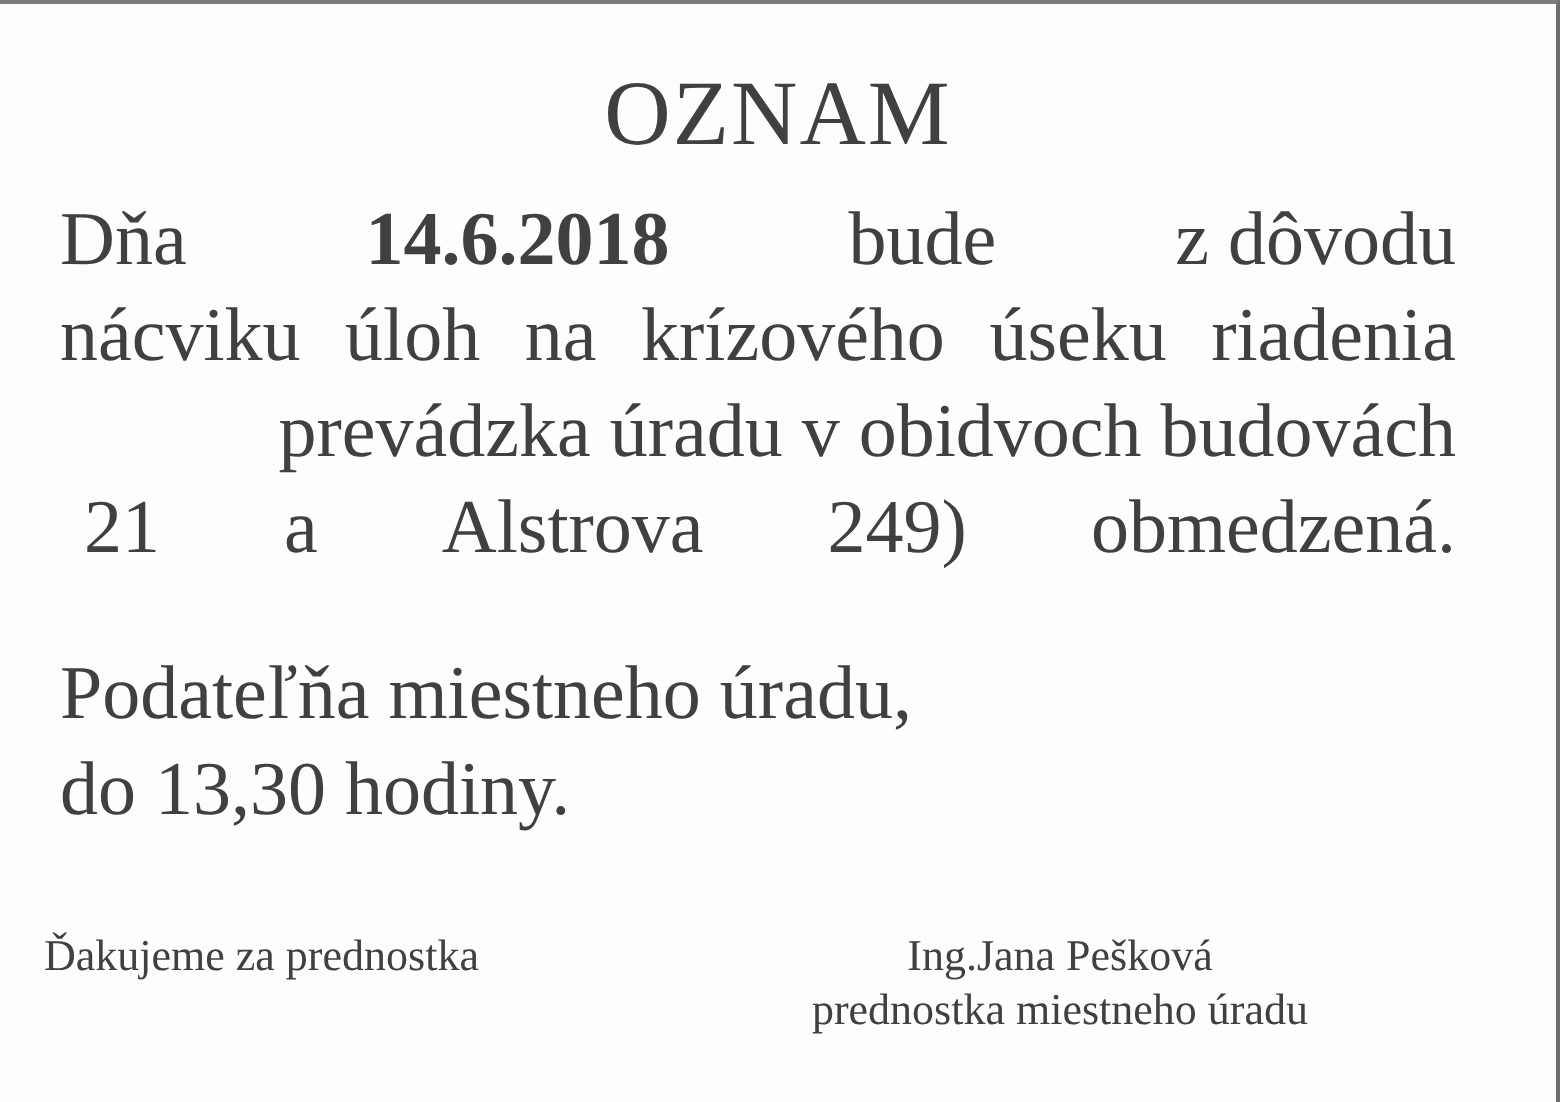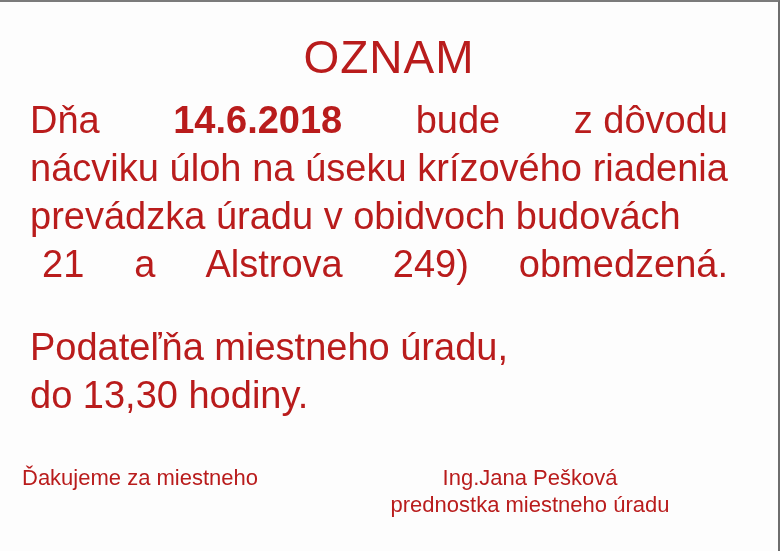--- a/index.html
+++ b/index.html
@@ -5,22 +5,22 @@
   html, body { margin: 0; padding: 0; background: #ffffff; }
   .page {
     position: relative;
     width: 780px;
     height: 551px;
     background: #fdfdfd;
     border-top: 2px solid #7b7b7b;
     border-right: 2px solid #6e6e6e;
     box-sizing: border-box;
     overflow: hidden;
-    font-family: Liberation Sans, sans-serif;
-    color: #b91c1c;
+    font-family: Liberation Serif, serif;
+    color: #404040;
   }
   .title {
     position: absolute;
     top: 30px;
     left: 0;
     width: 100%;
     text-align: center;
     font-size: 46px;
     line-height: 1.1;
     letter-spacing: 1px;
@@ -34,21 +34,21 @@
   }
   .jline {
     display: flex;
     justify-content: space-between;
     line-height: 48px;
     white-space: nowrap;
   }
   .jline.indent { padding-left: 12px; }
   .lline {
     line-height: 48px;
-    text-align: left;
+    text-align: right;
     white-space: nowrap;
   }
   .cblock {
     margin-right: 46px;
     text-align: left;
     margin-top: 35px;
   }
   .cline { line-height: 48px; white-space: nowrap; }
   .bold { font-weight: bold; }
   .footer-thanks {
@@ -79,38 +79,38 @@
     <div class="jline">
         <span>Dňa</span>
         <span class="bold">14.6.2018</span>
         <span>bude</span>
         <span>z dôvodu</span>
       </div>
     <div class="jline">
         <span>nácviku</span>
         <span>úloh</span>
         <span>na</span>
+        <span>krízového</span>
         <span>úseku</span>
-        <span>krízového</span>
         <span>riadenia</span>
       </div>
     <div class="lline">prevádzka úradu v obidvoch budovách</div>
     <div class="jline indent">
         <span>21</span>
         <span>a</span>
         <span>Alstrova</span>
         <span>249)</span>
         <span>obmedzená.</span>
       </div>
     <div class="cblock">
       <div class="cline">Podateľňa miestneho úradu,</div>
       <div class="cline">do 13,30 hodiny.</div>
     </div>
   </div>
 
-  <div class="footer-thanks">Ďakujeme za miestneho</div>
+  <div class="footer-thanks">Ďakujeme za prednostka</div>
 
   <div class="footer-signature">
     <div>Ing.Jana Pešková</div>
     <div>prednostka miestneho úradu</div>
   </div>
 
 </div>
 
 </body></html>

